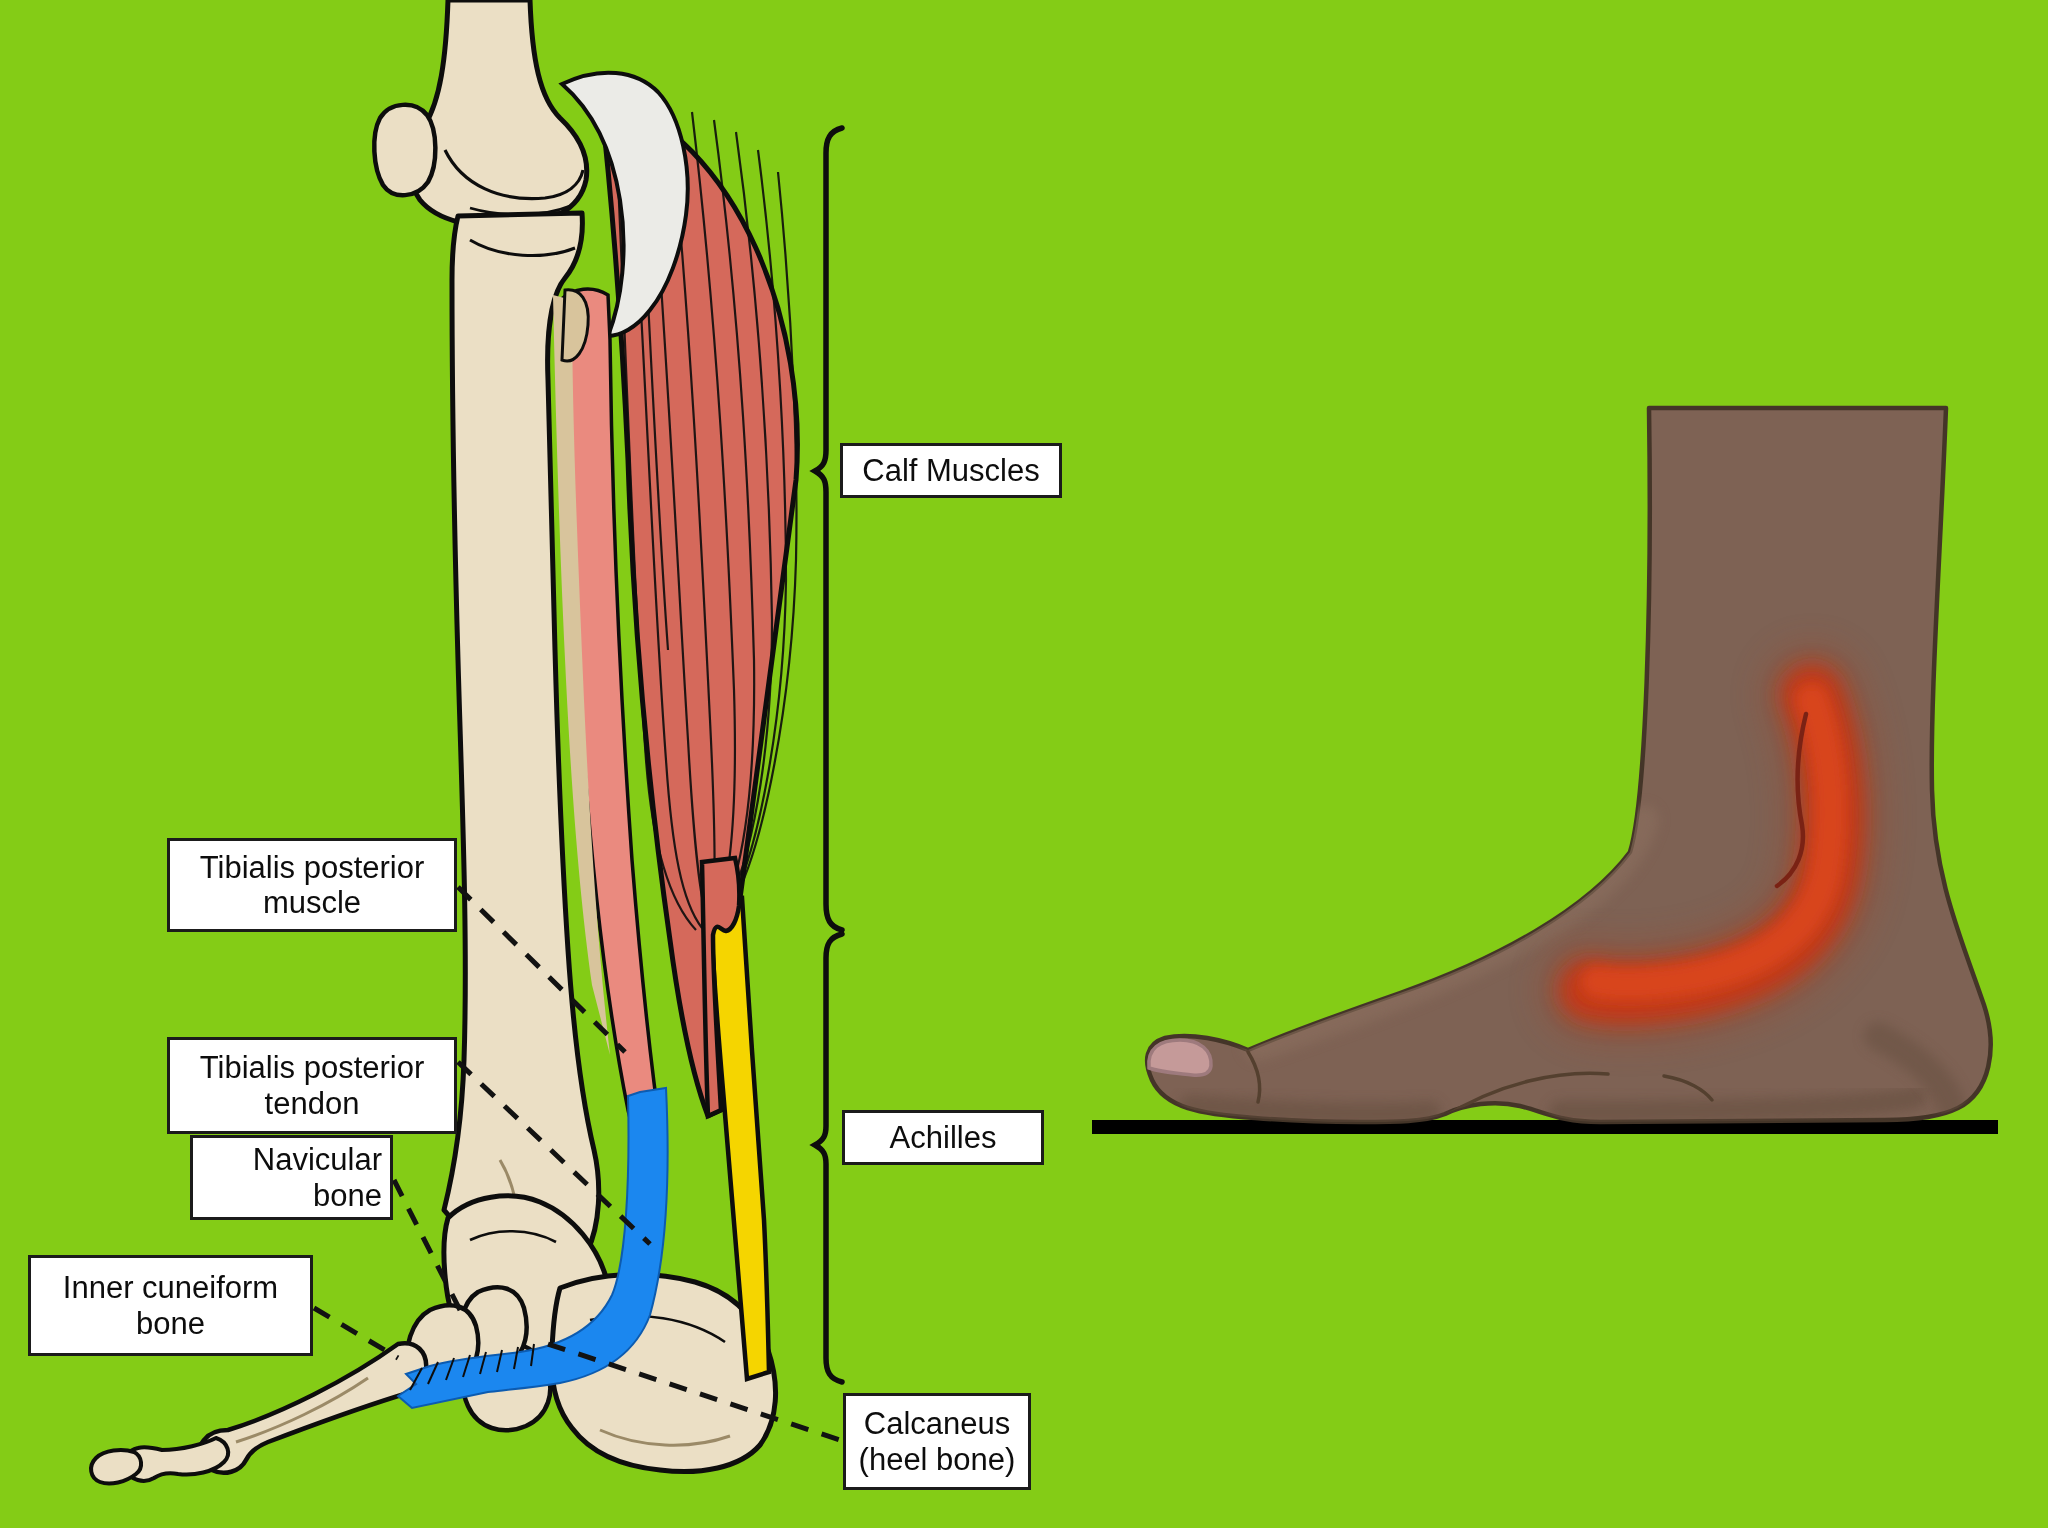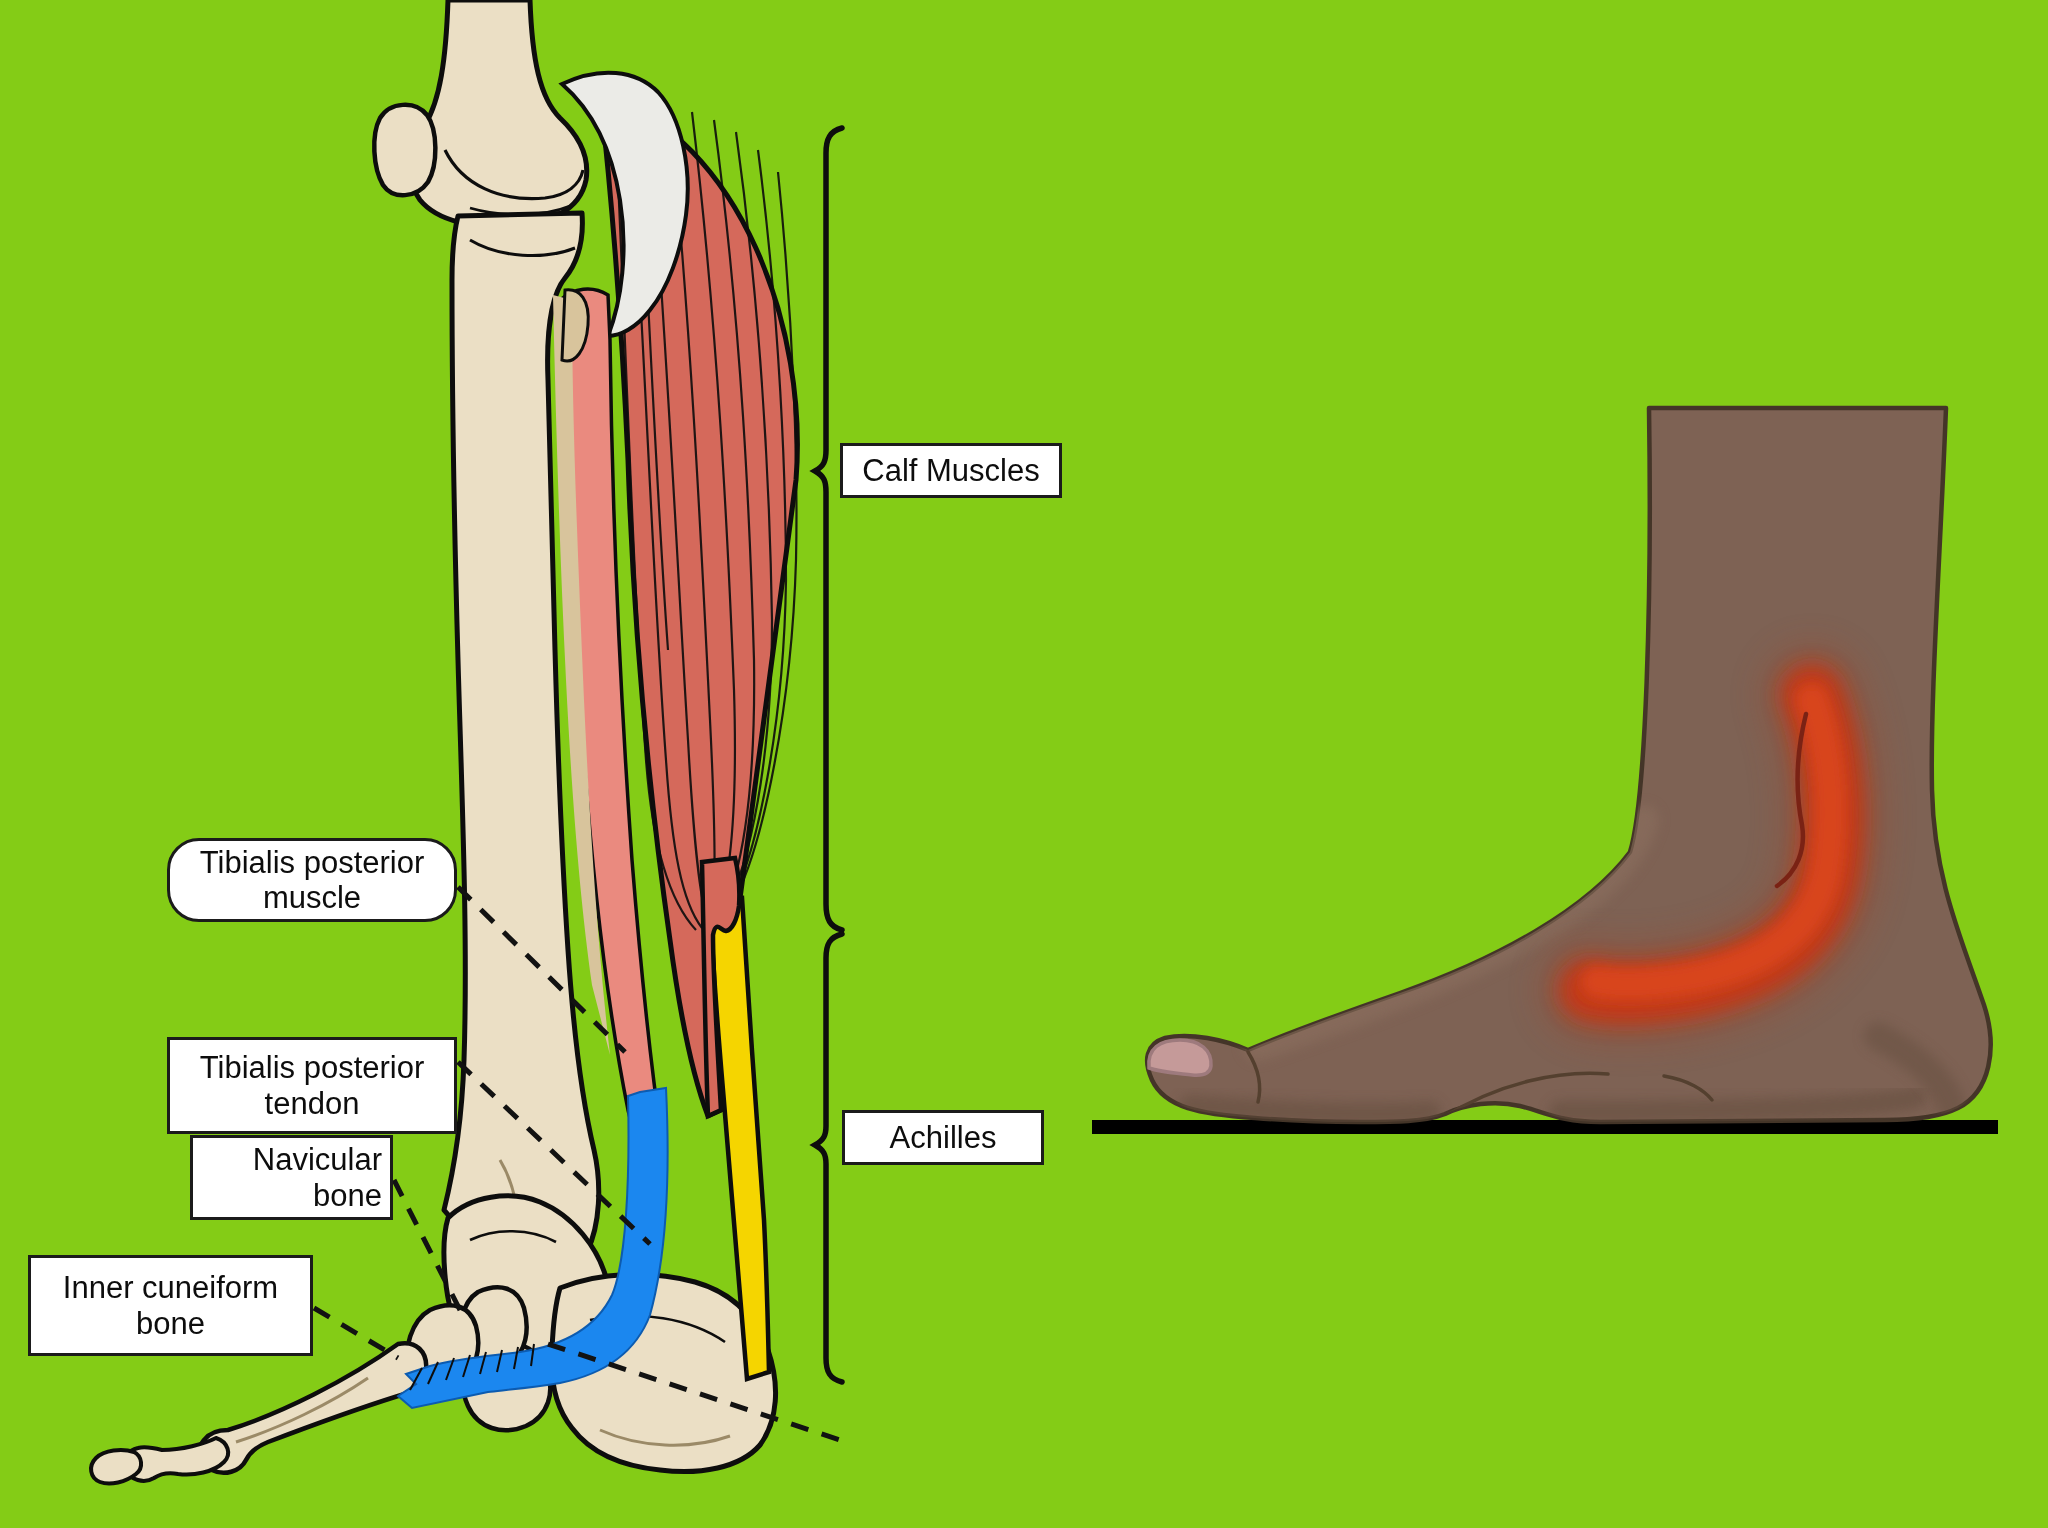--- a/index.html
+++ b/index.html
@@ -155,24 +155,25 @@
 
       <path d="M 1806,714 C 1797,750 1795,790 1802,825 C 1806,850 1797,872 1777,886" style="fill:none; stroke:var(--inflammation-line); stroke-width:4.5; stroke-linecap:round"></path>
     </g>
 
     <path d="M 1149,1068 C 1147,1048 1160,1040 1180,1040 C 1200,1040 1212,1050 1211,1066 C 1210,1074 1202,1076 1192,1075 C 1175,1073 1160,1072 1149,1068 Z" style="fill:var(--toenail-pink); stroke:#9e7a7d; stroke-width:3.5"></path>
   </g>
 </svg>
 
 <div class="label-box" style="left:840px; top:443px;  width:222px; height:55px;">Calf Muscles</div>
 
-<div class="label-box" style="left:167px; top:838px;  width:290px; height:84px;border-radius:32px;">Tibialis posterior muscle</div>
+<div class="label-box" style="left:167px; top:838px;  width:290px; height:94px;">Tibialis posterior muscle</div>
 
 <div class="label-box" style="left:167px; top:1013px; width:290px; height:97px;margin-top:24px;">Tibialis posterior tendon</div>
 
 <div class="label-box" style="left:190px; top:1135px; width:203px; height:85px;text-align:right;">Navicular bone</div>
 
 <div class="label-box" style="left:28px;  top:1255px; width:285px; height:101px;">Inner cuneiform bone</div>
 
 <div class="label-box" style="left:842px; top:1110px; width:202px; height:55px;">Achilles</div>
 
+<div class="label-box" style="left:843px; top:1393px; width:188px; height:97px;">Calcaneus (heel bone)</div>
 
 </div>
 
 </body></html>

